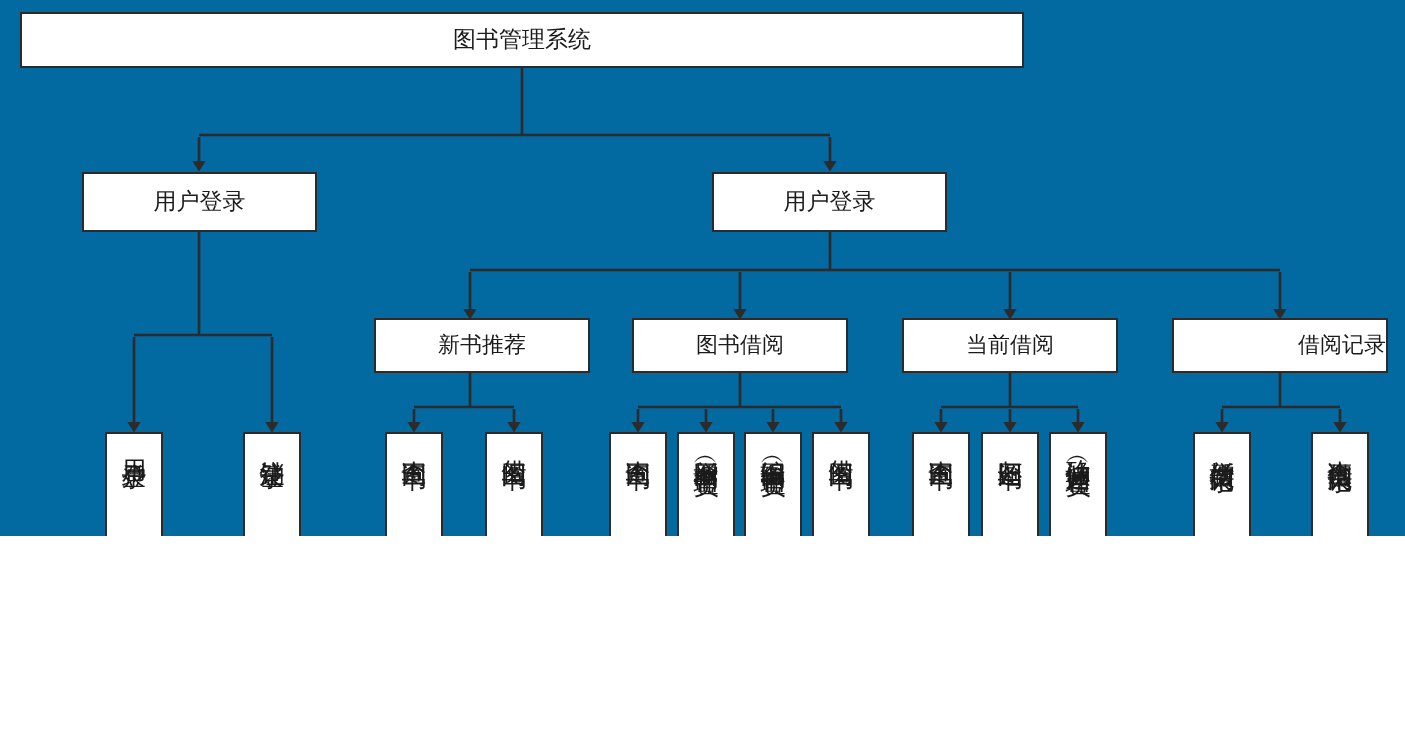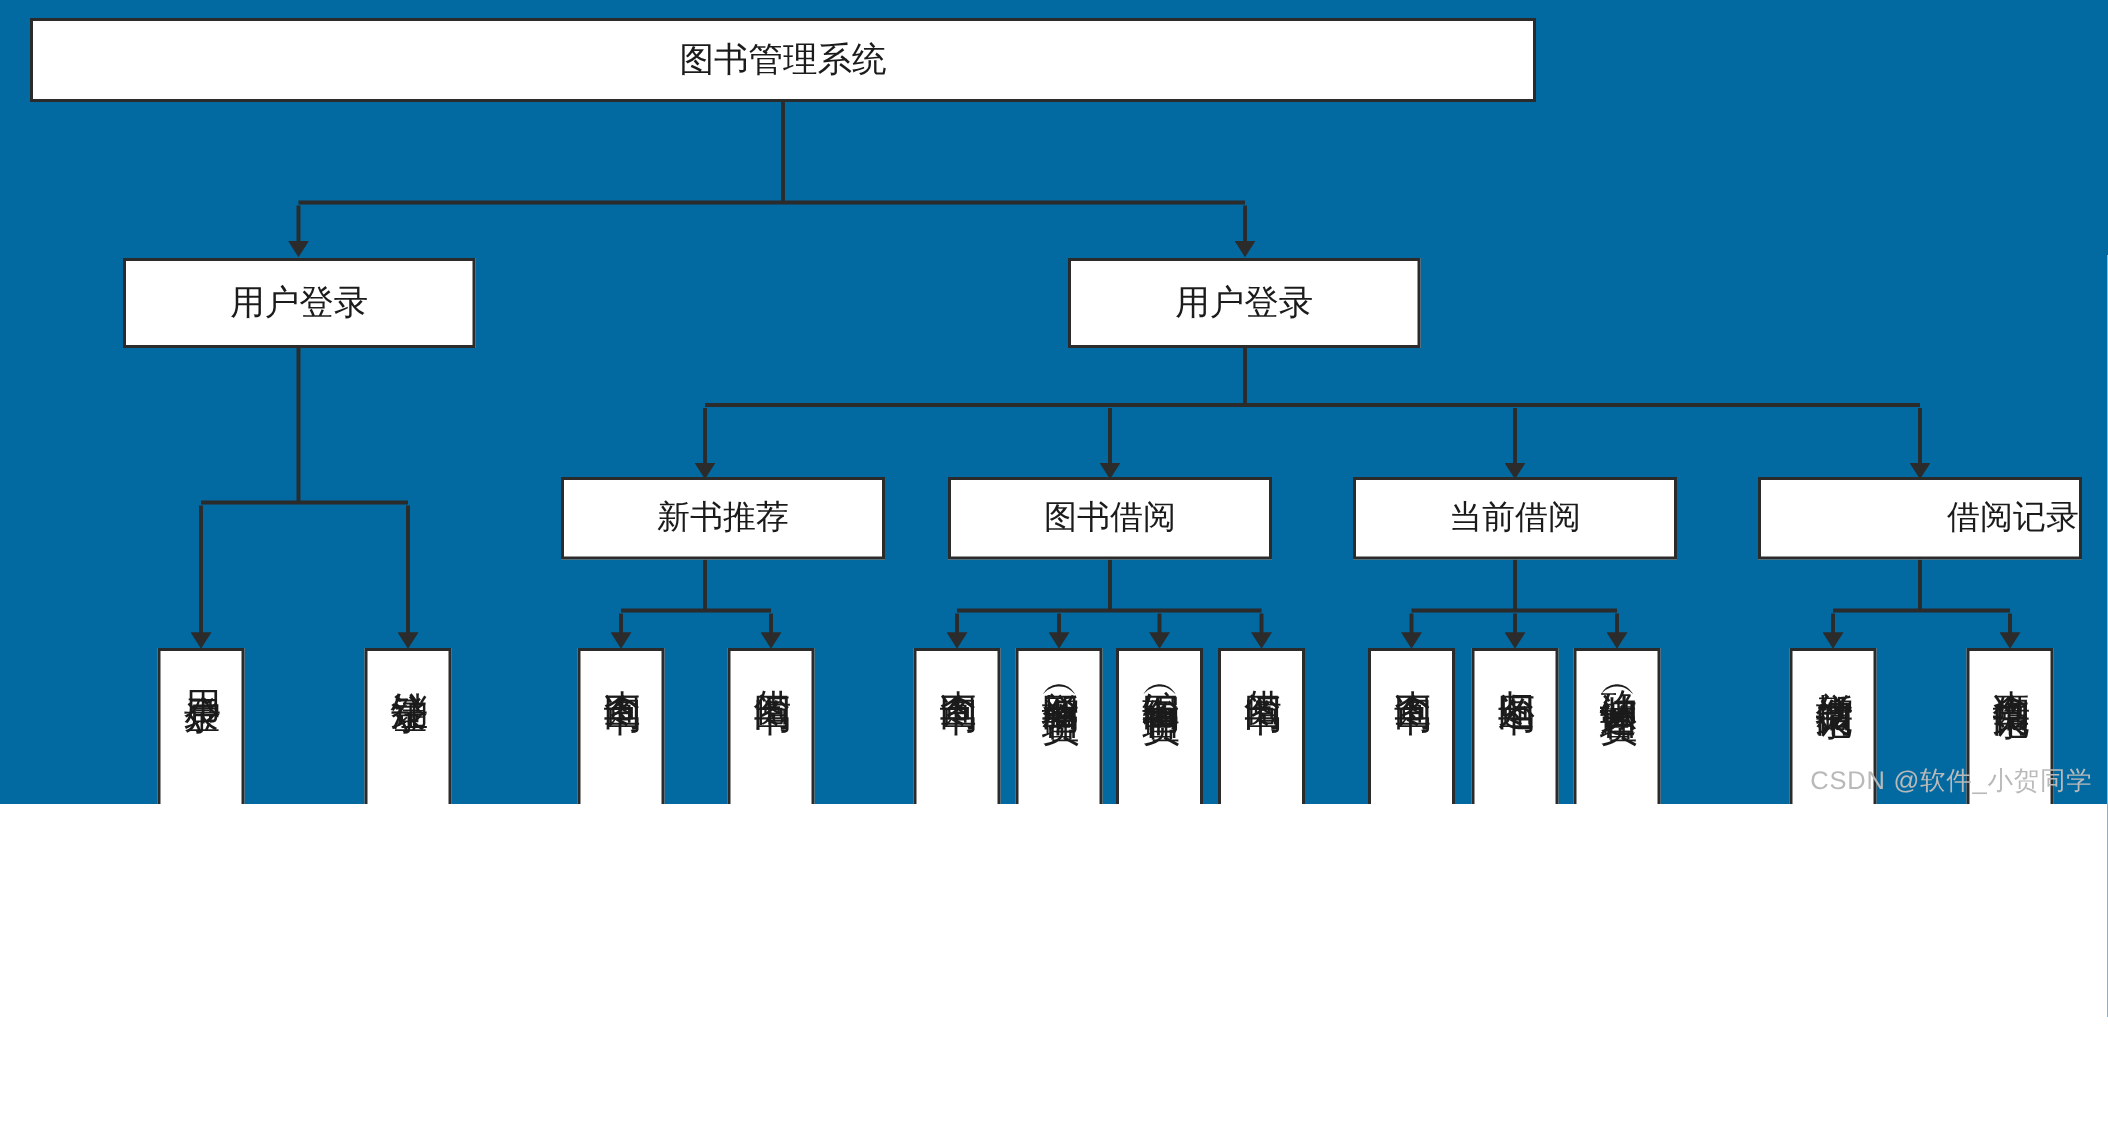--- a/index.html
+++ b/index.html
@@ -183,15 +183,14 @@
     <span class="label">确认归还（管理员）</span>
   </div>
 
   <div class="node leaf" style="left:1193px; top:432px; width:58px; height:301px;">
     <span class="label">新增借阅记录</span>
   </div>
   <div class="node leaf" style="left:1311px; top:432px; width:58px; height:301px;">
     <span class="label">查询借阅记录</span>
   </div>
 
-  <div class="watermark">CSDN @软件_小贺同学</div>
 
 </div>
 
 </body></html>

